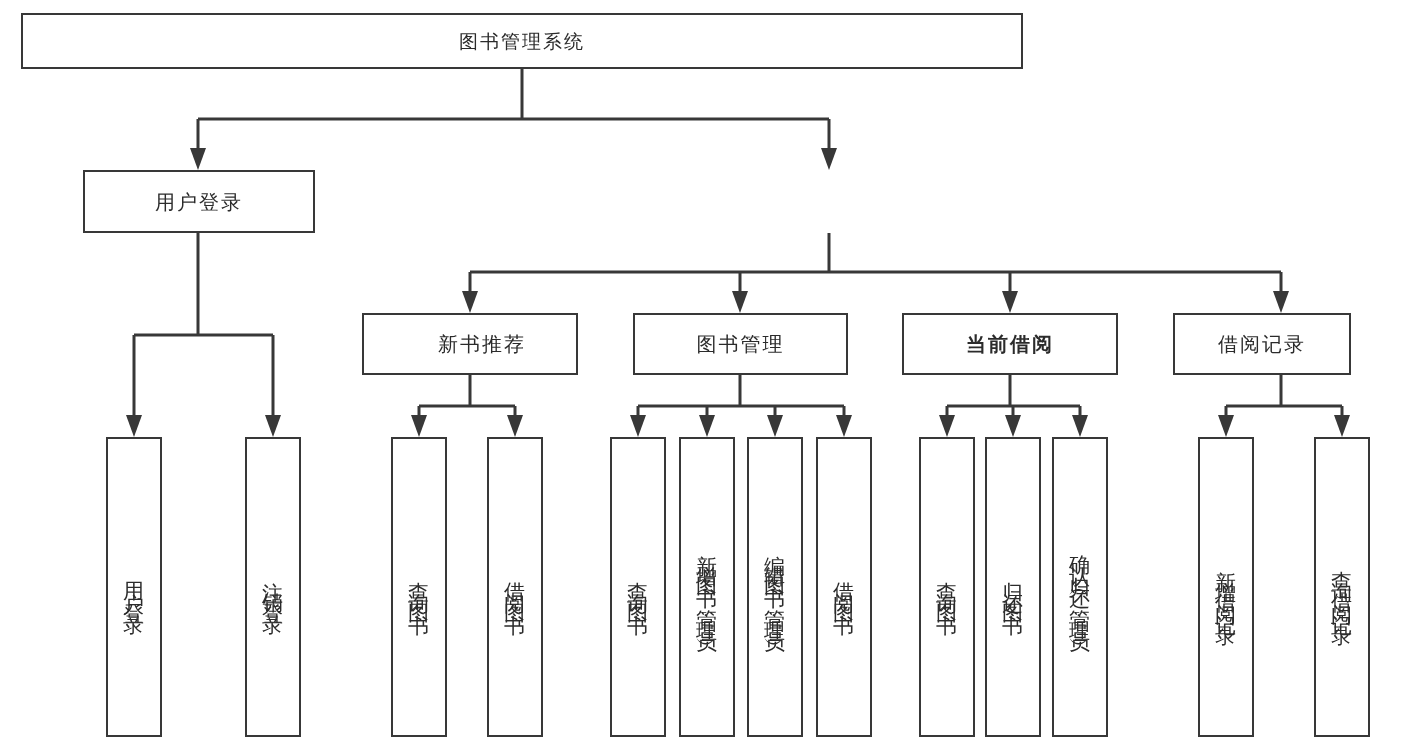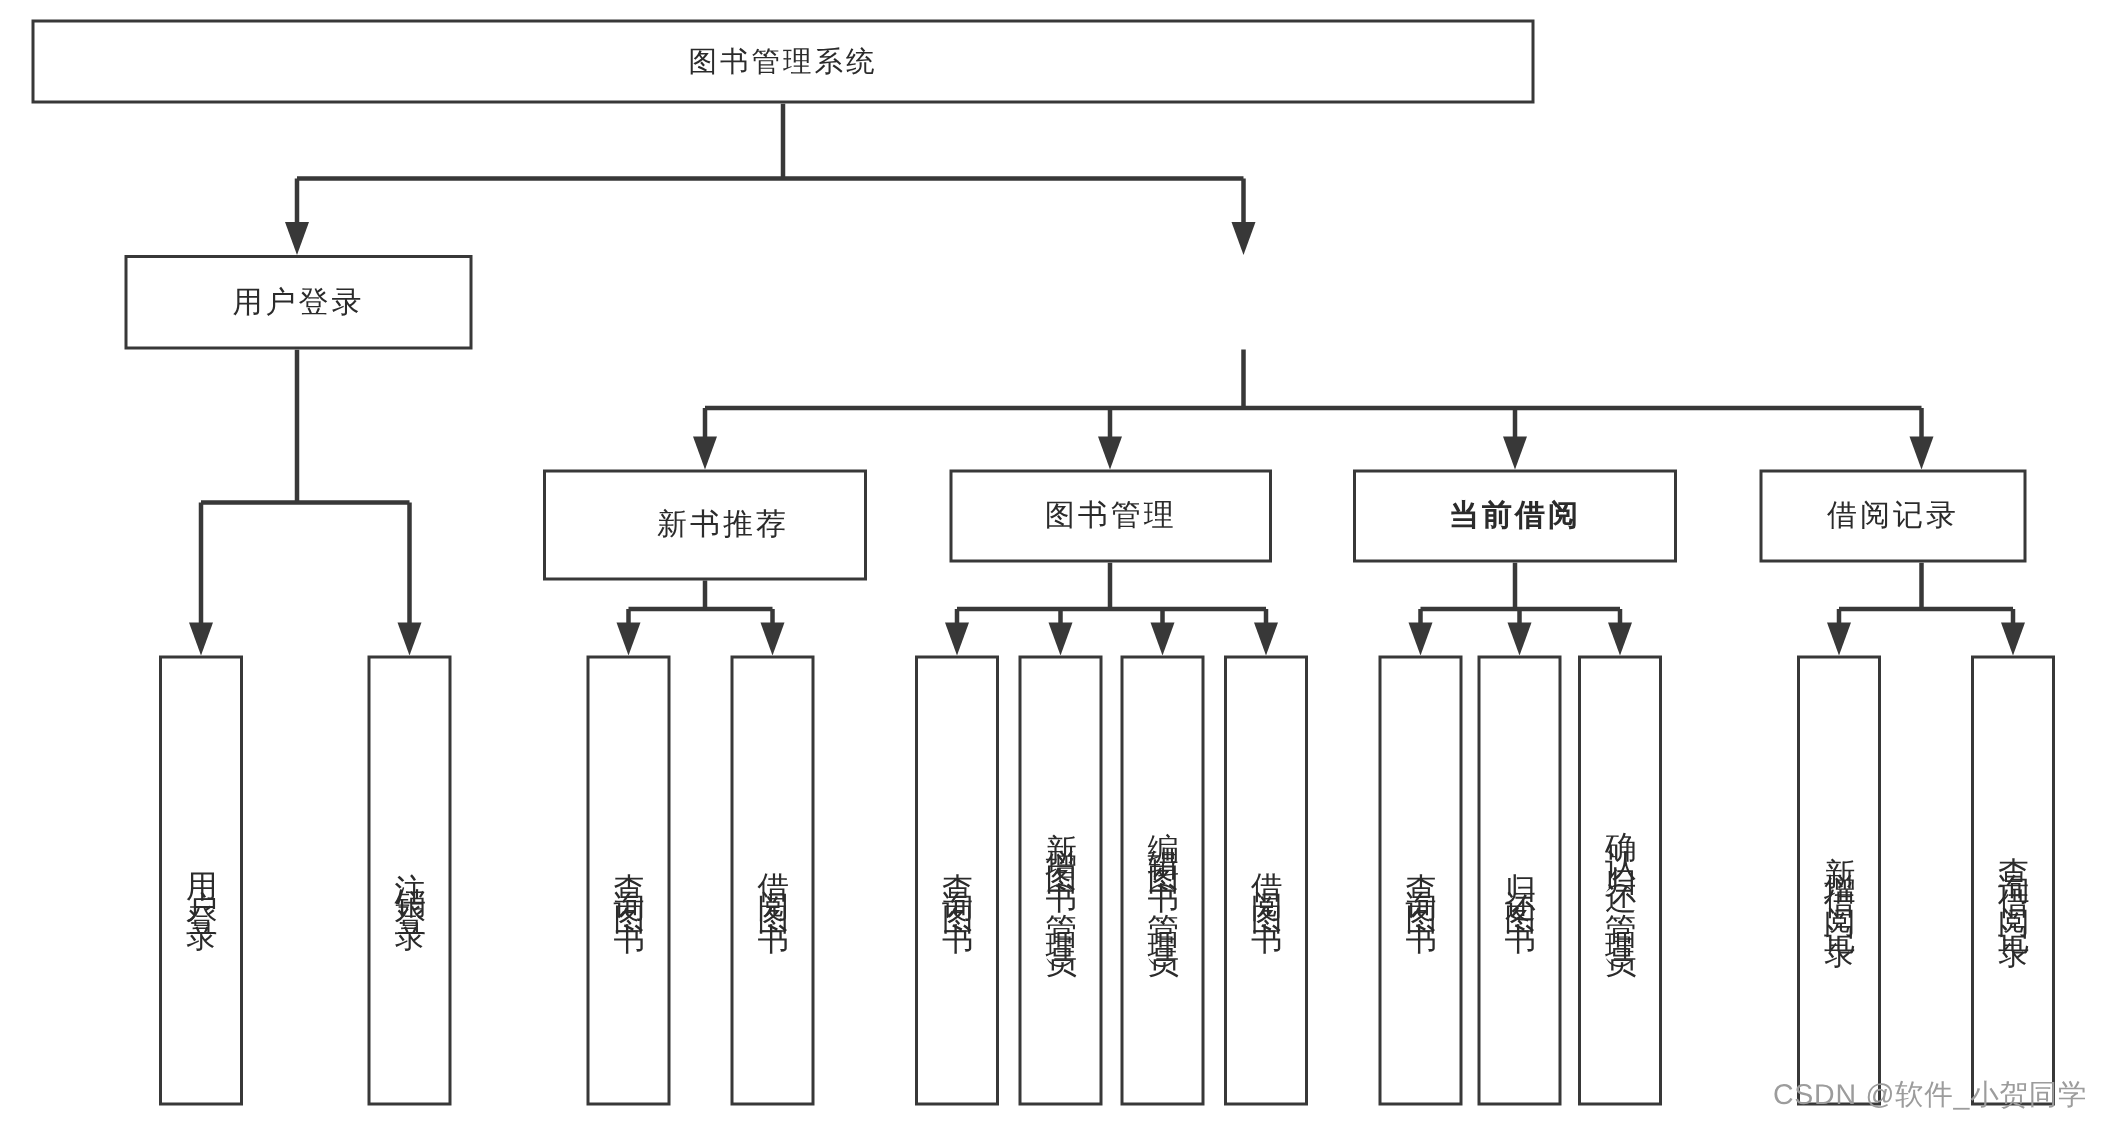--- a/index.html
+++ b/index.html
@@ -97,21 +97,21 @@
       <polygon points="1072,415 1088,415 1080,437"></polygon>
       <polygon points="1218,415 1234,415 1226,437"></polygon>
       <polygon points="1334,415 1350,415 1342,437"></polygon>
     </g>
   </svg>
 
   <div class="node root" style="left:21px; top:13px; width:1002px; height:56px;">图书管理系统</div>
 
   <div class="node" style="left:83px; top:170px; width:232px; height:63px;">用户登录</div>
 
-  <div class="node" style="left:362px; top:313px; width:216px; height:74px;padding-left:24px;">新书推荐</div>
+  <div class="node" style="left:362px; top:313px; width:216px; height:62px;padding-left:24px;">新书推荐</div>
   <div class="node" style="left:633px; top:313px; width:215px; height:62px;">图书管理</div>
   <div class="node" style="left:902px; top:313px; width:216px; height:62px;font-weight:bold;">当前借阅</div>
   <div class="node" style="left:1173px; top:313px; width:178px; height:62px;">借阅记录</div>
 
   <div class="vnode" style="left:106px;">用户登录</div>
   <div class="vnode" style="left:245px;">注销登录</div>
 
   <div class="vnode" style="left:391px;">查询图书</div>
   <div class="vnode" style="left:487px;">借阅图书</div>
 
@@ -120,15 +120,14 @@
   <div class="vnode" style="left:747px;">编辑图书（管理员）</div>
   <div class="vnode" style="left:816px;">借阅图书</div>
 
   <div class="vnode" style="left:919px;">查询图书</div>
   <div class="vnode" style="left:985px;">归还图书</div>
   <div class="vnode" style="left:1052px;">确认归还（管理员）</div>
 
   <div class="vnode" style="left:1198px;">新增借阅记录</div>
   <div class="vnode" style="left:1314px;">查询借阅记录</div>
 
-  <div class="watermark">CSDN @软件_小贺同学</div>
 
 </div>
 
 </body></html>

